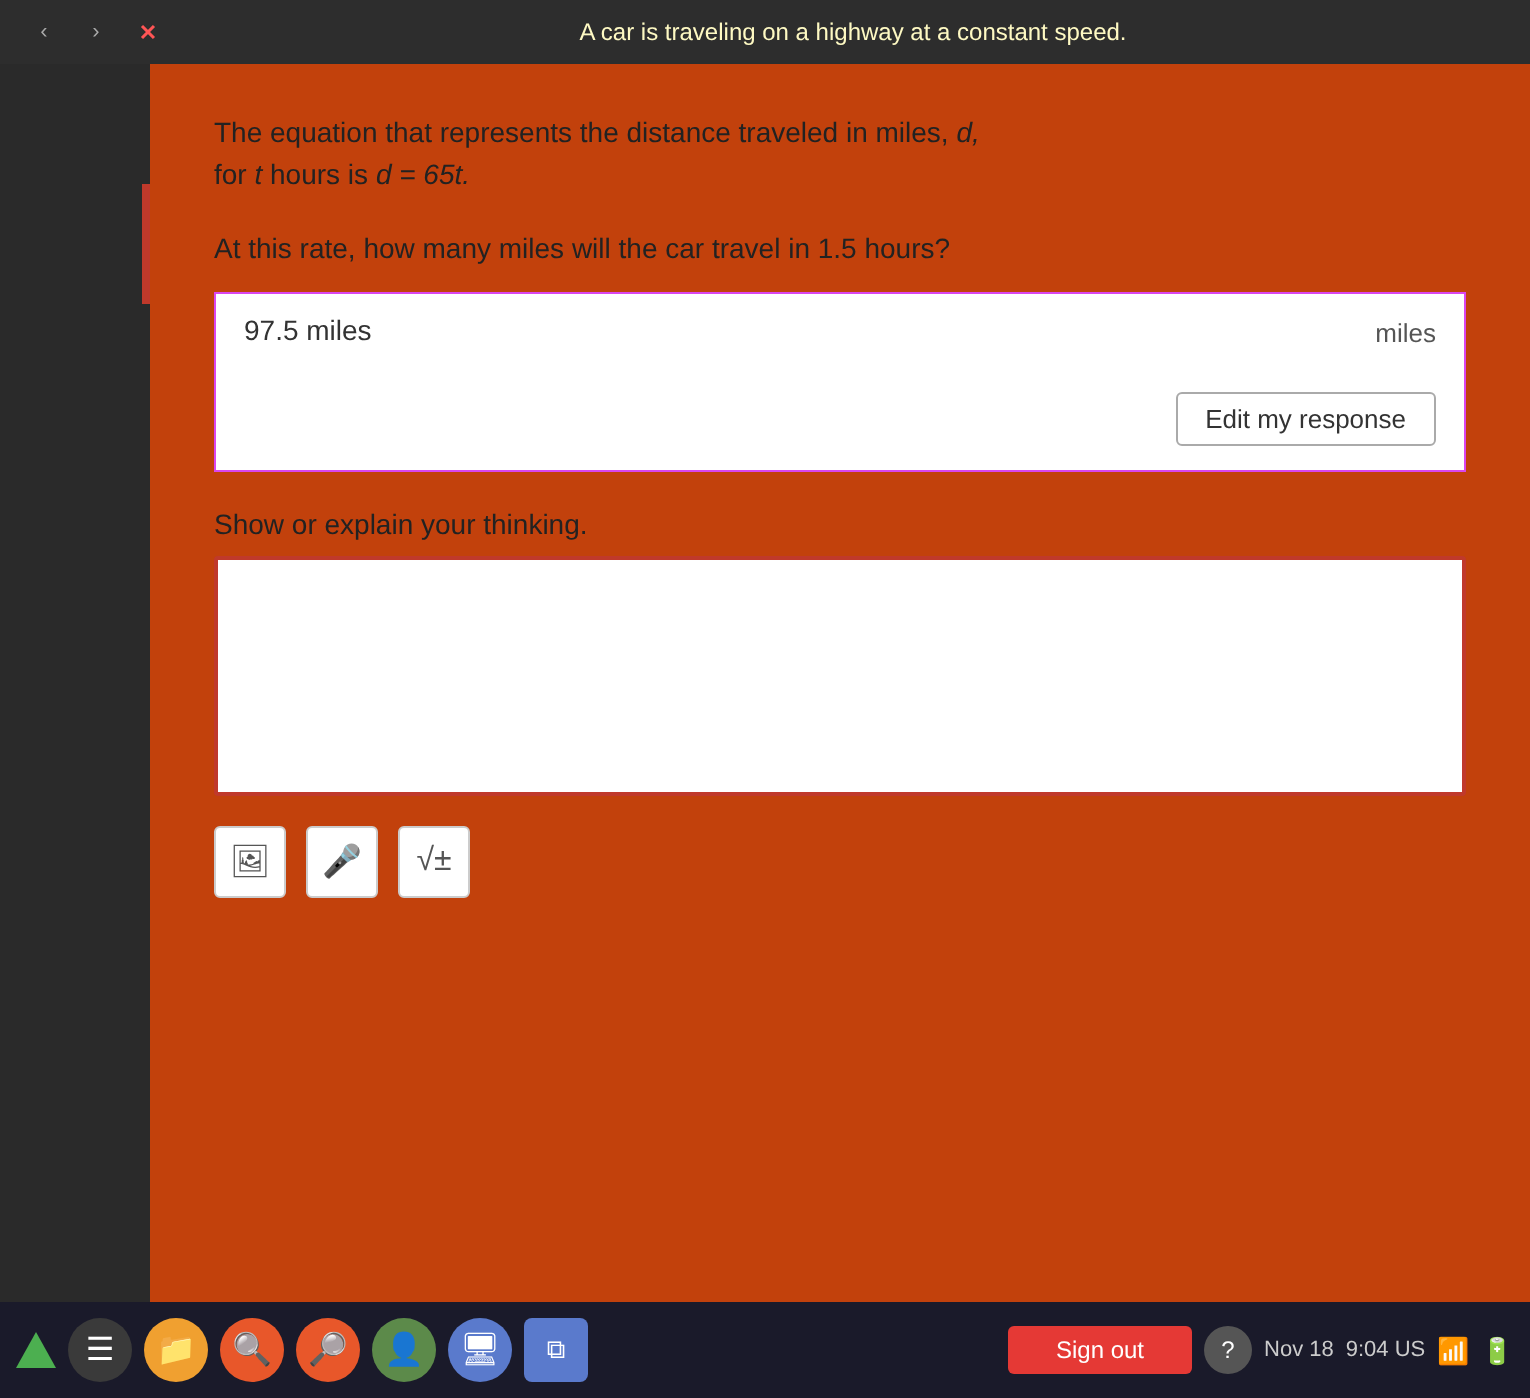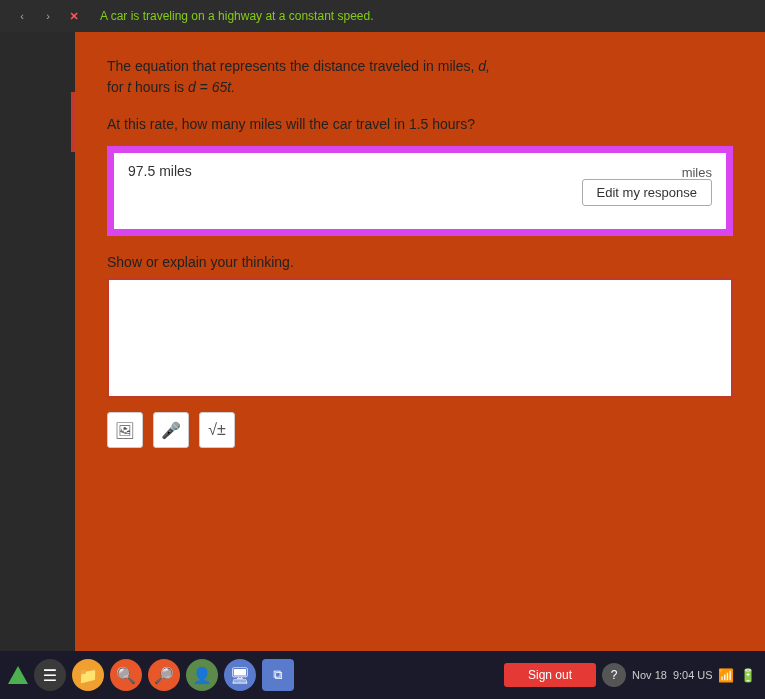--- a/index.html
+++ b/index.html
@@ -48,23 +48,23 @@
       font-size: 11px;
       cursor: pointer;
       background: transparent;
       border: none;
     }
 
     .close-btn { color: #ff5555; font-weight: bold; }
 
     .top-bar-title {
       flex: 1;
-      color: #84cc16;
+      color: #fef9c3;
       font-size: 12px;
-      text-align: left;
+      text-align: center;
       padding-left: 8px;
     }
 
     
     .main-content {
       display: flex;
       height: calc(100% - 32px - 48px);
     }
 
     
@@ -105,21 +105,21 @@
 
     .question-prompt {
       font-size: 14px;
       color: #222;
       margin-bottom: 14px;
       font-weight: 400;
     }
 
     
     .answer-box {
-      border: 7px solid #d946ef;
+      border: 1px solid #d946ef;
       background: #fff;
       padding: 10px 14px;
       margin-bottom: 0;
       display: flex;
       align-items: flex-start;
       justify-content: space-between;
       min-height: 90px;
       position: relative;
     }
 
@@ -133,21 +133,21 @@
       font-size: 13px;
       color: #555;
       position: absolute;
       right: 14px;
       top: 12px;
       margin-left: 30px;
     }
 
     .edit-btn-row {
       position: absolute;
-      bottom: 23px;
+      bottom: 12px;
       right: 14px;
     }
 
     .edit-btn {
       background: #fff;
       border: 1px solid #aaa;
       border-radius: 3px;
       padding: 5px 14px;
       font-size: 13px;
       color: #333;

